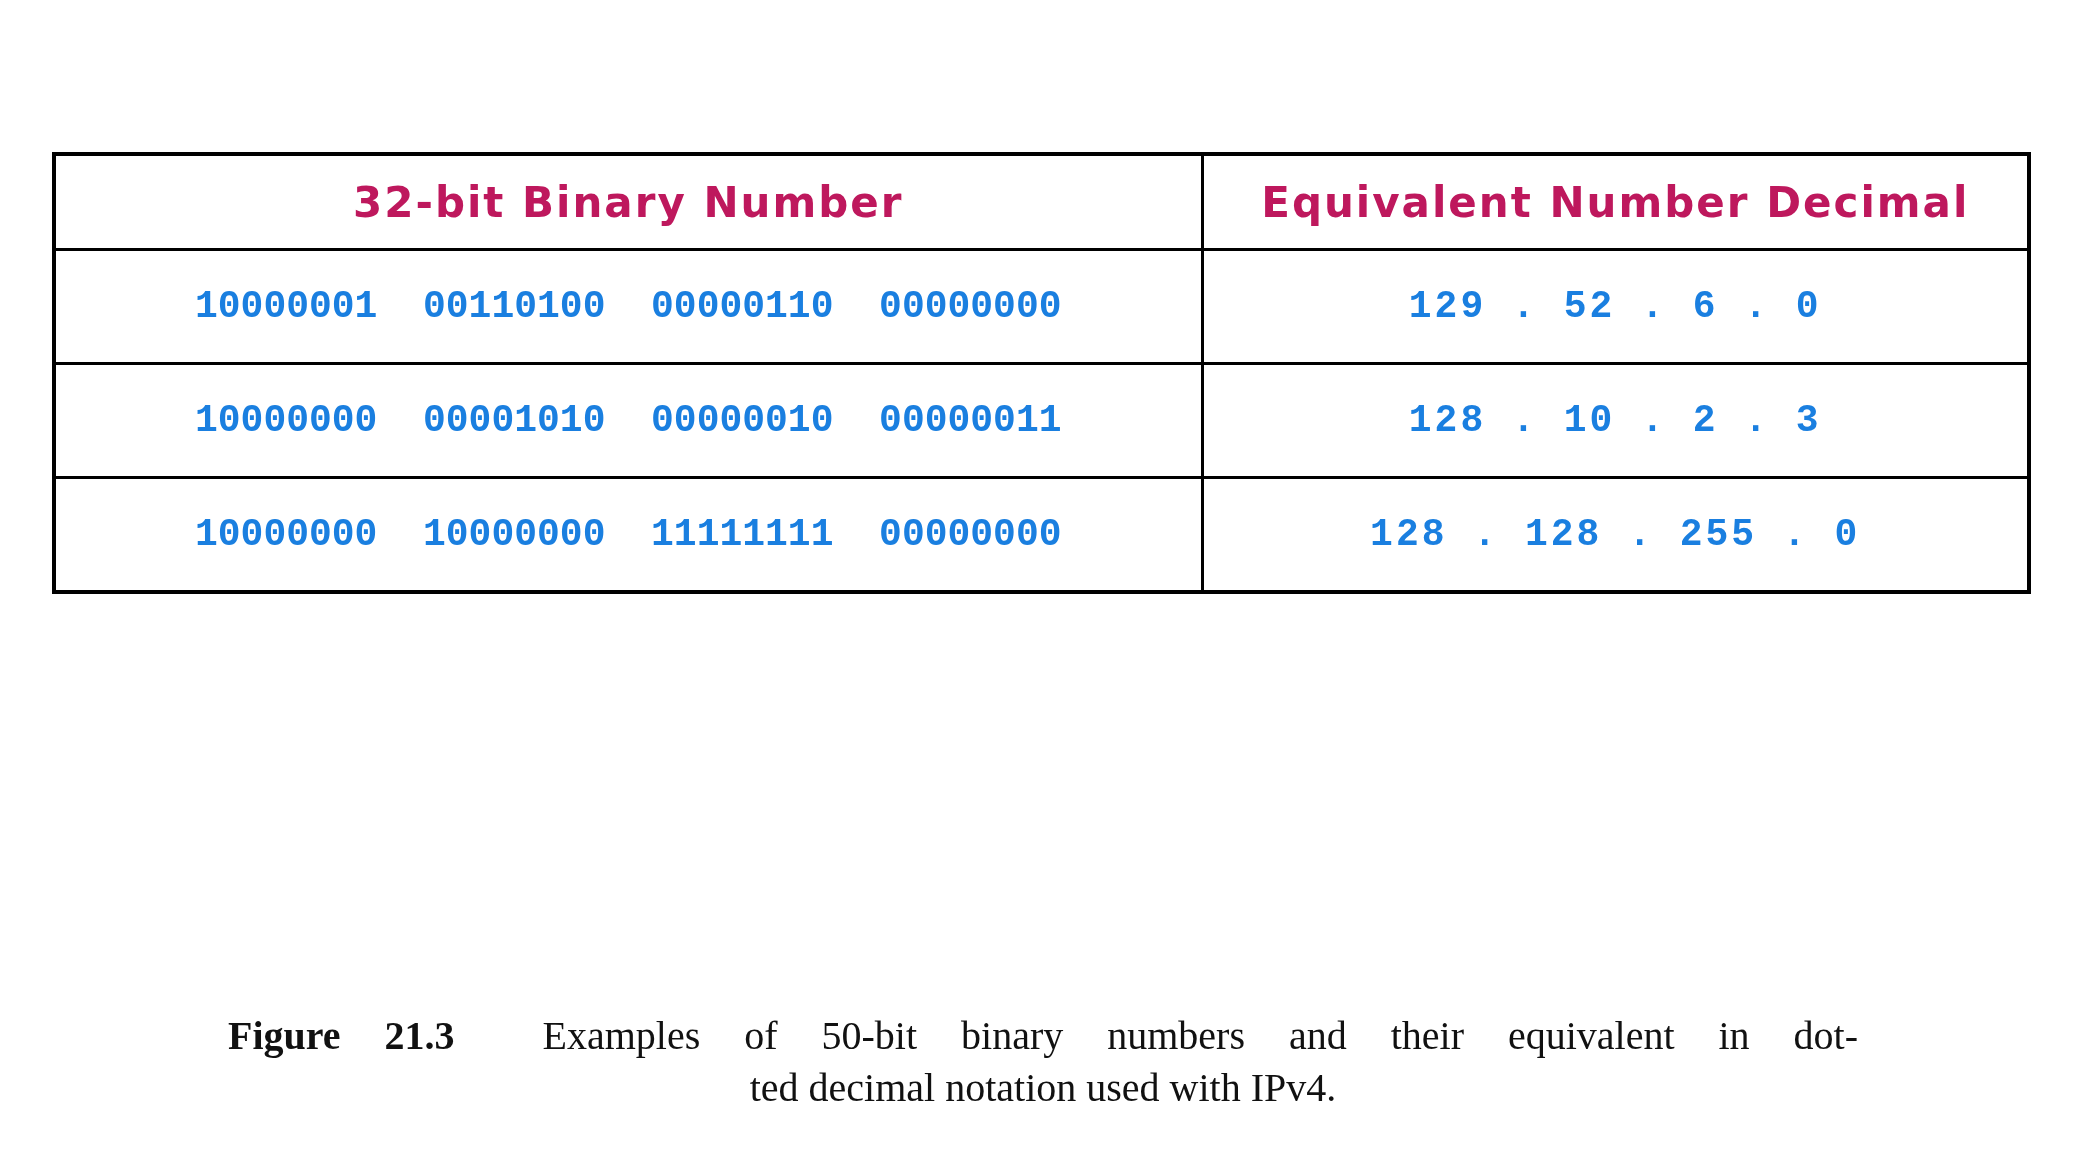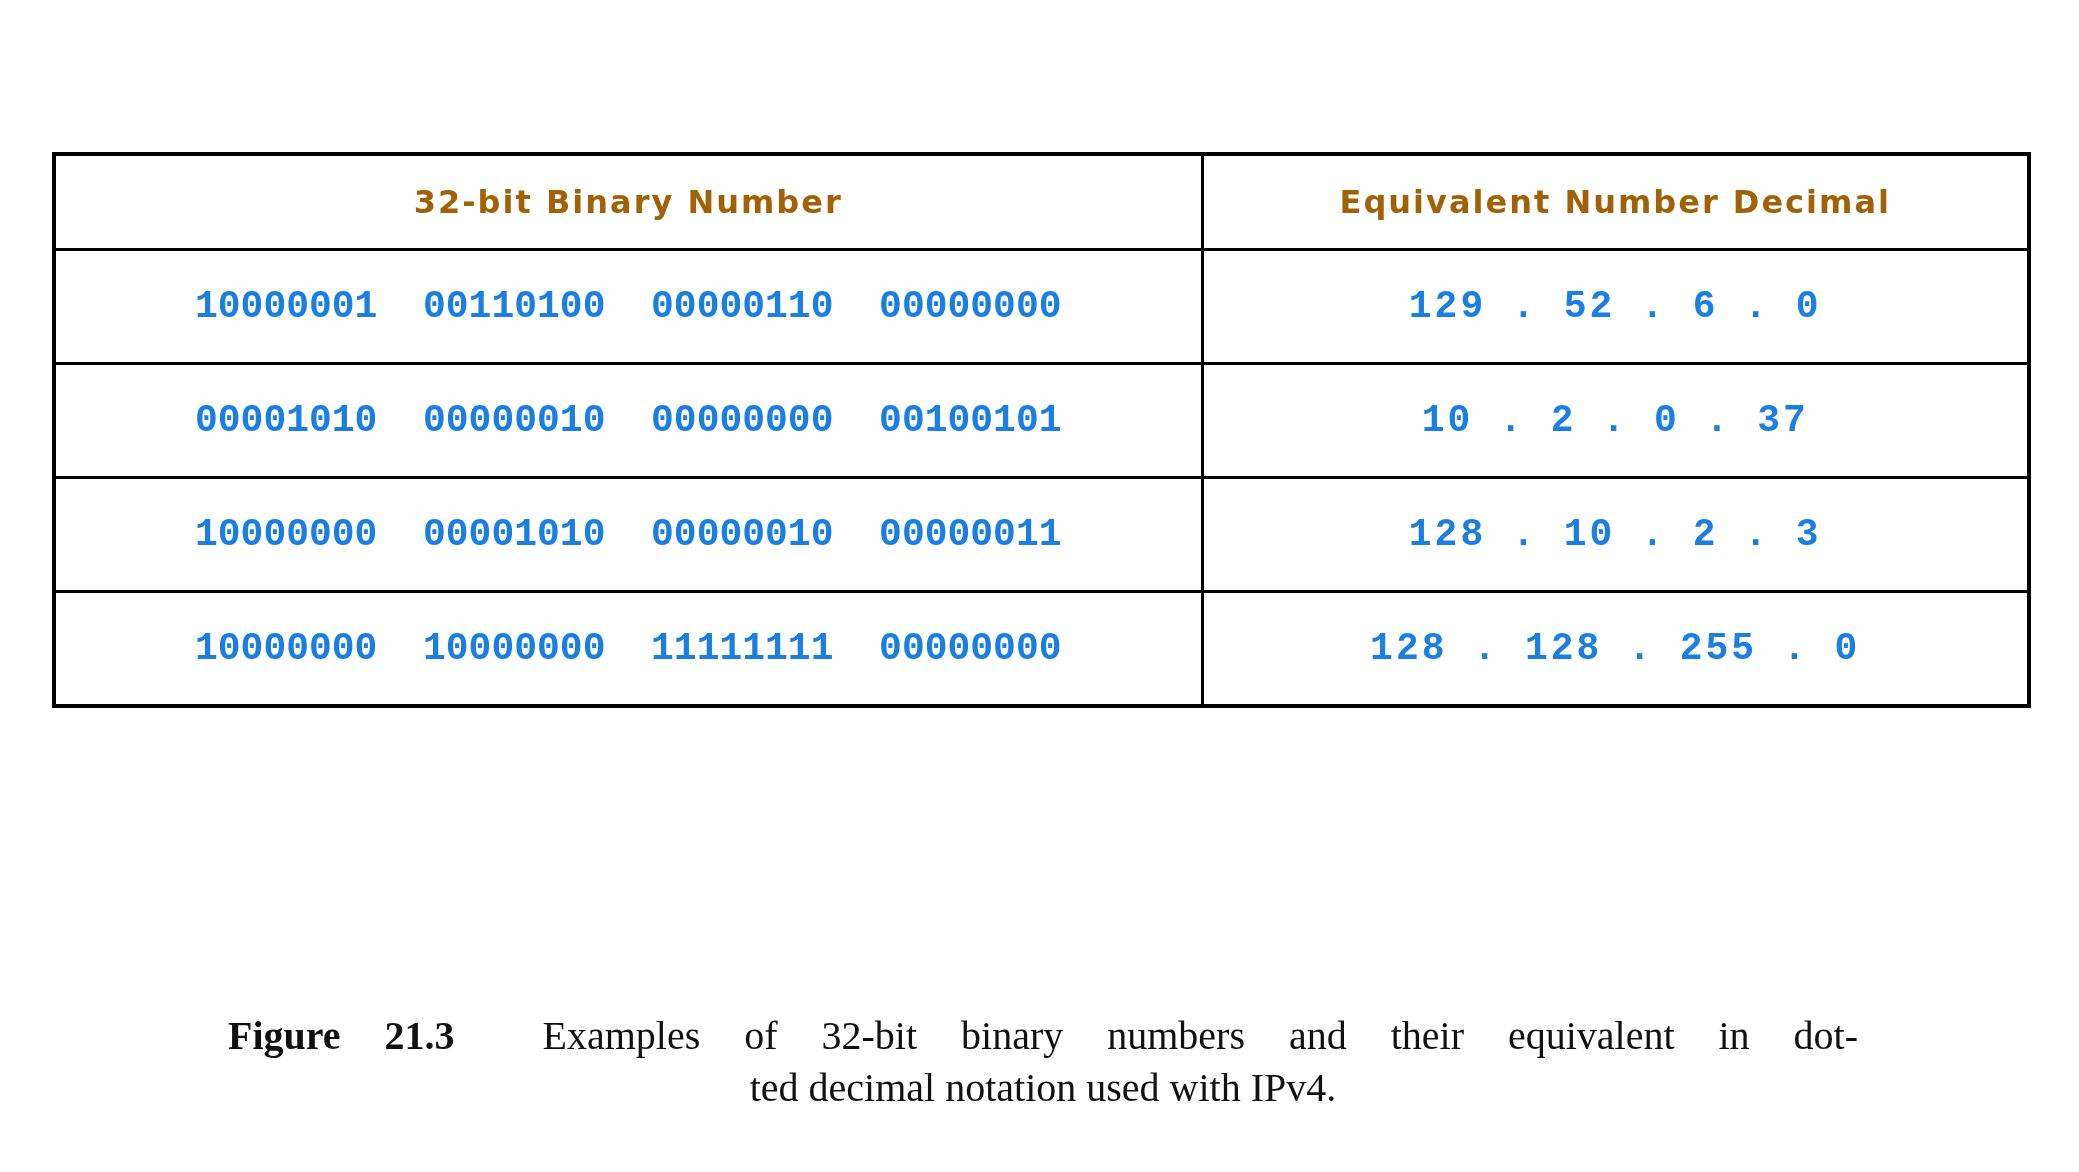--- a/index.html
+++ b/index.html
@@ -38,23 +38,23 @@
   table.fig-table td {
     border: 3px solid #000000;
     text-align: center;
     vertical-align: middle;
     padding: 0;
   }
   table.fig-table th {
     height: 92px;
     font-family: "DejaVu Sans", sans-serif;
     font-weight: bold;
-    font-size: 32px;
+    font-size: 42px;
     letter-spacing: 2px;
-    color: #a16207;
+    color: #be185d;
   }
   table.fig-table td {
     height: 111px;
     font-family: Liberation Mono, monospace;
     font-weight: bold;
     font-size: 38px;
     color: #1a7fe0;
   }
   td.binary-cell {
     letter-spacing: 0px;
@@ -106,33 +106,29 @@
           <th>32-bit Binary Number</th>
           <th>Equivalent Number Decimal</th>
         </tr>
       </thead>
       <tbody>
         <tr>
           <td class="binary-cell">10000001  00110100  00000110  00000000</td>
           <td class="decimal-cell">129 . 52 . 6 . 0</td>
         </tr>
         <tr>
-          <td class="binary-cell">00001010  00000010  00000000  00100101</td>
-          <td class="decimal-cell">10 . 2 . 0 . 37</td>
-        </tr>
-        <tr>
           <td class="binary-cell">10000000  00001010  00000010  00000011</td>
           <td class="decimal-cell">128 . 10 . 2 . 3</td>
         </tr>
         <tr>
           <td class="binary-cell">10000000  10000000  11111111  00000000</td>
           <td class="decimal-cell">128 . 128 . 255 . 0</td>
         </tr>
       </tbody>
     </table>
   </div>
 
   <div class="caption">
-    <span class="cap-line1"><span class="cap-label">Figure 21.3</span>&nbsp; <span>Examples of 32-bit binary numbers and their equivalent in dot-</span></span>
+    <span class="cap-line1"><span class="cap-label">Figure 21.3</span>&nbsp; <span>Examples of 50-bit binary numbers and their equivalent in dot-</span></span>
     <span class="cap-line2">ted decimal notation used with IPv4.</span>
   </div>
 
 </div>
 
 </body></html>

